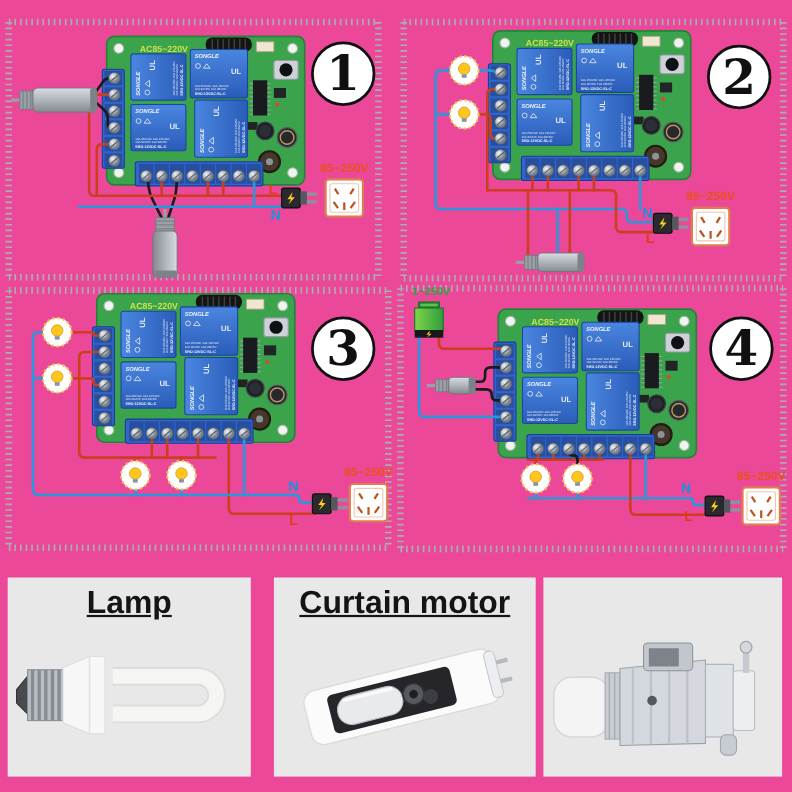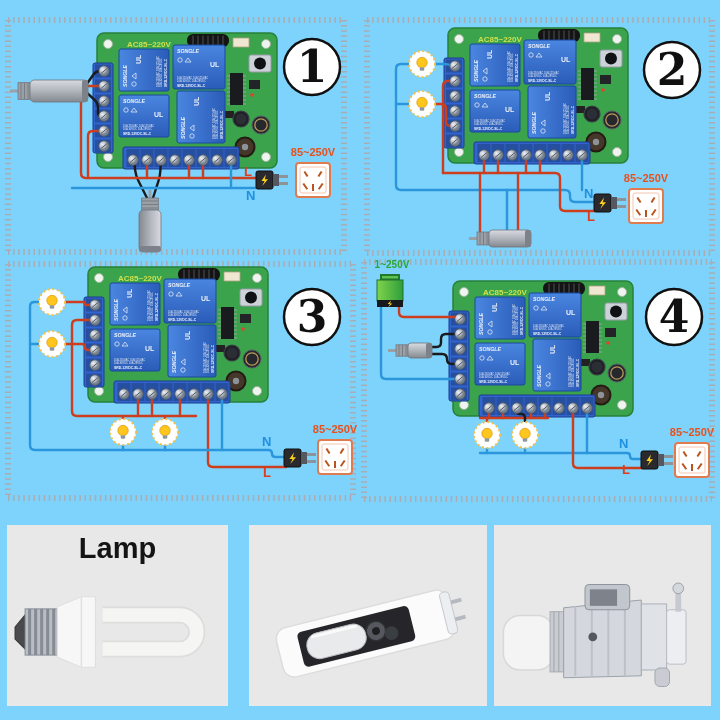--- a/index.html
+++ b/index.html
@@ -1,22 +1,22 @@
 <!DOCTYPE html>
 <html><head>
 <meta charset="utf-8">
 <style>
   html,body{margin:0;padding:0;background:#ffffff;}
-  .stage{position:relative;width:720px;height:720px;background:#7dd3fc;overflow:hidden;
+  .stage{position:relative;width:720px;height:720px;background:#ec4899;overflow:hidden;
          font-family:"Liberation Sans",sans-serif;}
   #diagram-svg{position:absolute;left:0;top:0;width:720px;height:720px;}
   .products{position:absolute;left:0;top:524px;width:720px;height:190px;}
   .card{position:absolute;top:1px;height:181px;background:#e8e8e8;}
   .card-title{text-align:center;font-weight:700;font-size:29px;color:#141414;
-              margin-top:7px;letter-spacing:0px;}
+              margin-top:7px;letter-spacing:0px;text-decoration:underline;}
   .card-art{position:absolute;left:0;top:42px;width:100%;height:136px;}
 </style>
 </head>
 <body>
 
 <div class="stage">
   <svg id="diagram-svg" viewBox="0 0 720 720" xmlns="http://www.w3.org/2000/svg">
       <defs>
         <radialGradient id="screwG" cx="35%" cy="35%">
           <stop offset="0%" stop-color="#f0f3f7"></stop>
@@ -863,20 +863,21 @@
           <rect x="33" y="40" width="3" height="46" fill="#878c94"></rect>
           <rect x="39" y="40" width="3" height="46" fill="#878c94"></rect>
           <rect x="45" y="40" width="3" height="46" fill="#878c94"></rect>
           <polygon points="50,38 74,28 88,28 88,98 74,98 50,88" fill="#f7f7f7" stroke="#dedede" stroke-width="1"></polygon>
           <line x1="74" y1="28" x2="74" y2="98" stroke="#e2e2e2" stroke-width="1.5"></line>
           <path d="M95,46 H172 A17,17 0 0 1 172,80 H95" fill="none" stroke="#dddddb" stroke-width="17"></path>
           <path d="M95,46 H172 A17,17 0 0 1 172,80 H95" fill="none" stroke="#f5f5f3" stroke-width="13.5"></path>
         </svg>
     </div>
     <div class="card" id="card-1" style="left: 249px; width: 238px;">
+      <div class="card-title">Curtain motor</div>
       <svg class="card-art" id="art-1" viewBox="0 0 230 140">
           <g transform="rotate(-14 115 70)">
             <rect x="22" y="42" width="182" height="52" rx="12" fill="#fbfbfb" stroke="#dcdcdc" stroke-width="1.5"></rect>
             <rect x="44" y="50" width="118" height="37" rx="5" fill="#26262a"></rect>
             <rect x="51" y="55" width="62" height="27" rx="13" fill="#e9eaec" stroke="#b9bcc1" stroke-width="1"></rect>
             <line x1="58" y1="58" x2="106" y2="58" stroke="#fafafa" stroke-width="3"></line>
             <circle cx="124" cy="68" r="10" fill="#55585e" stroke="#2e3034" stroke-width="1.5"></circle>
             <circle cx="124" cy="68" r="4" fill="#1e1f22"></circle>
             <circle cx="139" cy="74" r="7" fill="#3a3d42"></circle>
             <rect x="196" y="46" width="10" height="44" rx="4" fill="#eceef1" stroke="#c5c8cd" stroke-width="1"></rect>

